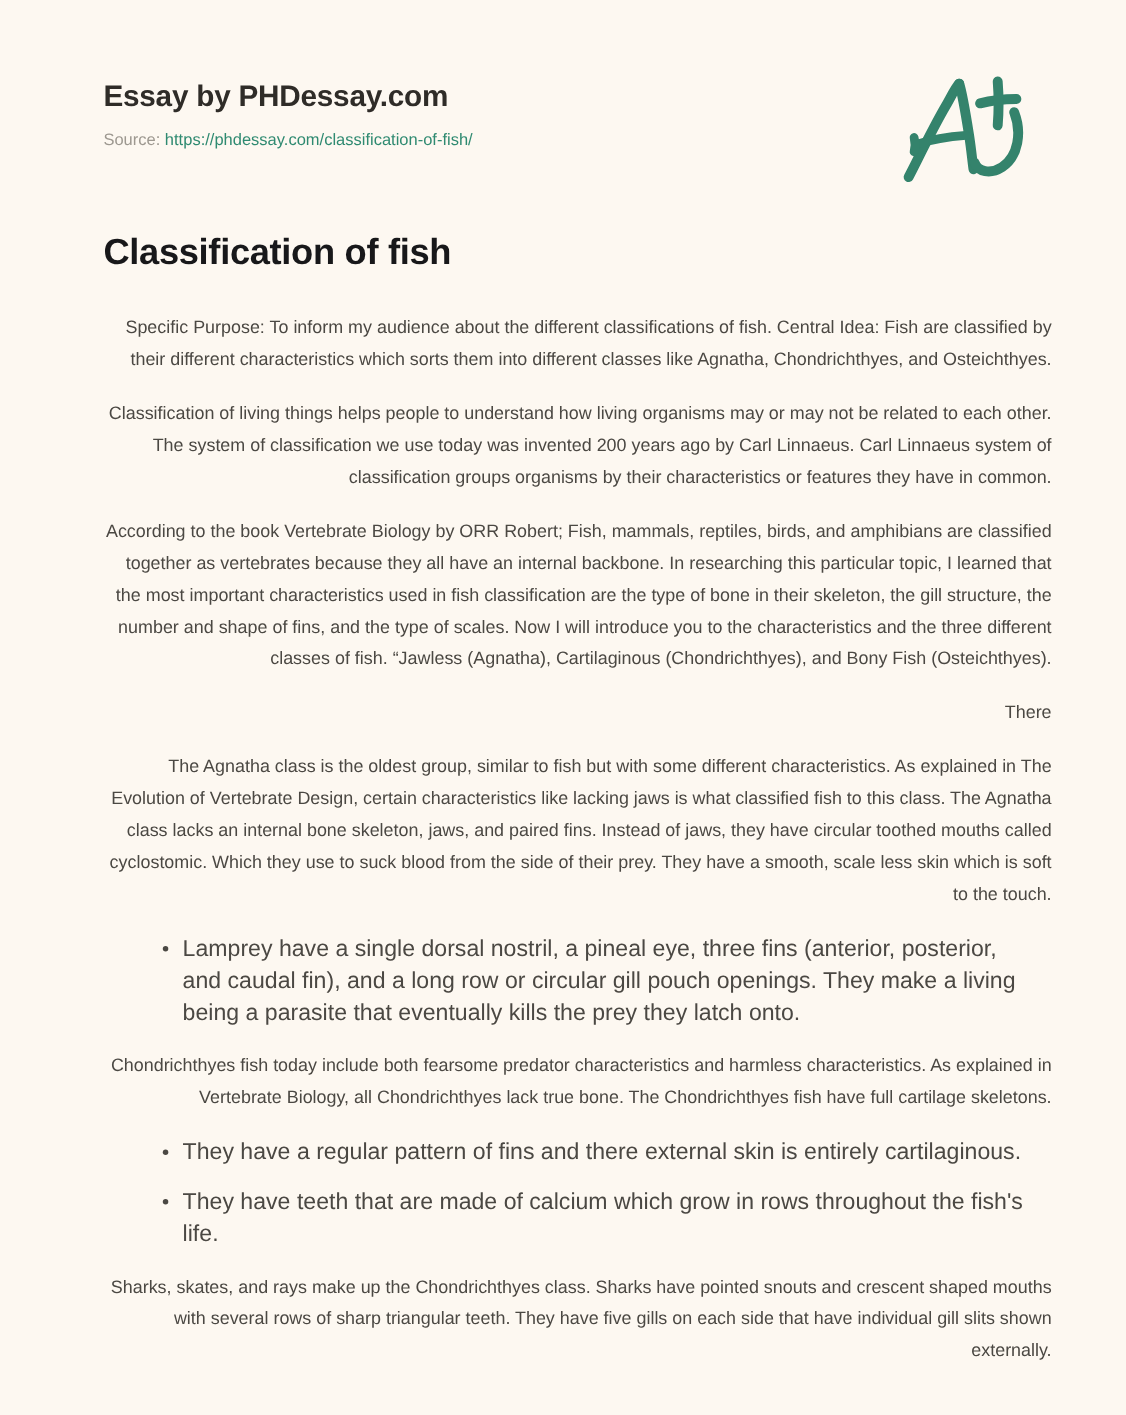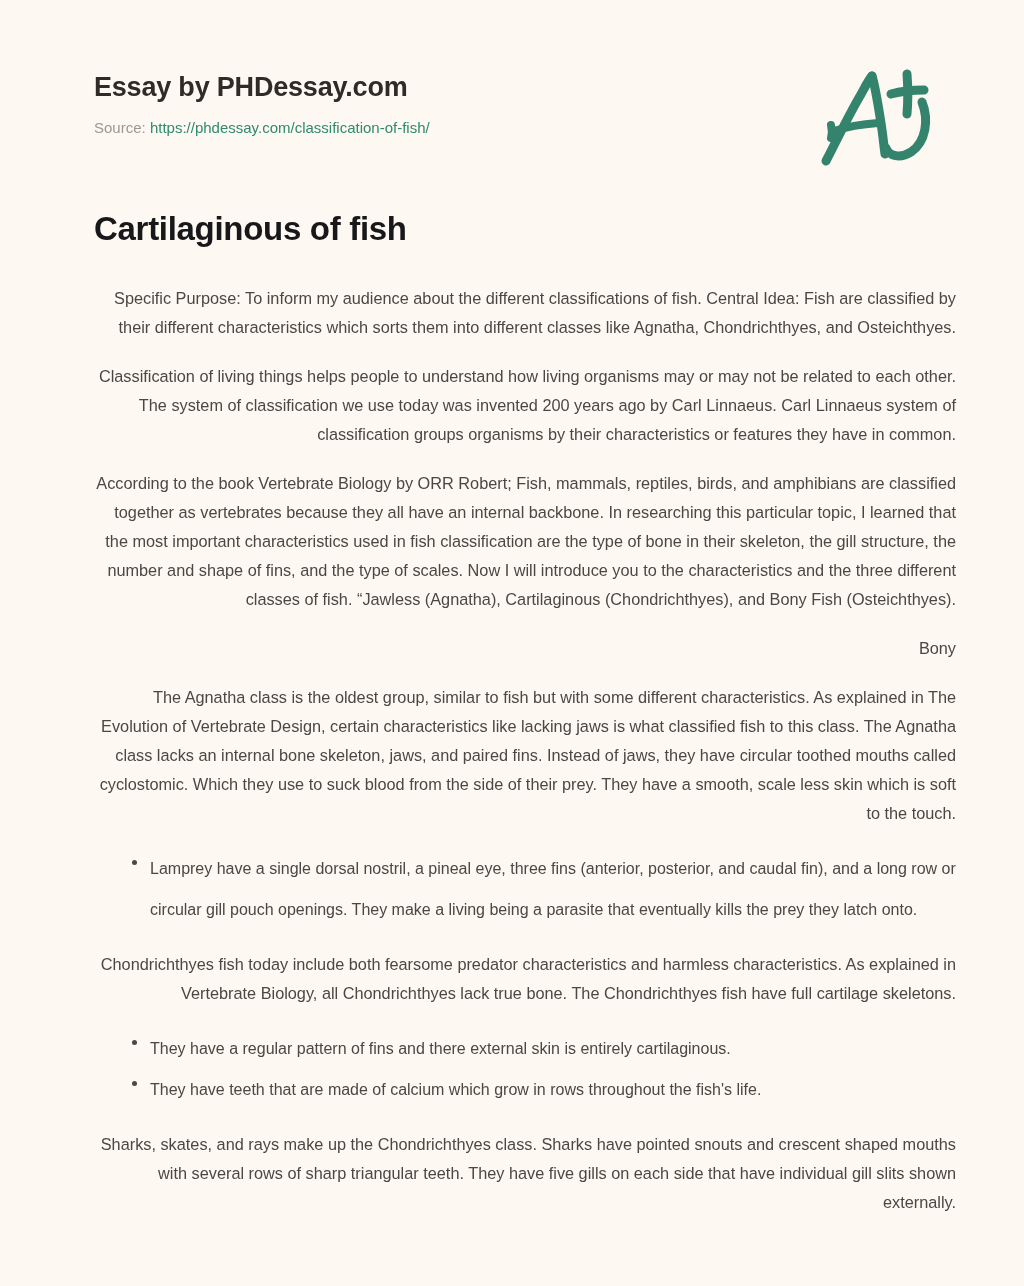--- a/index.html
+++ b/index.html
@@ -103,25 +103,25 @@
   }
 
   .body-text ul {
     margin: 0 0 20px 0;
     padding: 0 0 0 38px;
     list-style: none;
   }
 
   .body-text ul li {
     position: relative;
-    font-size: 16px;
-    line-height: 41px;
+    font-size: 21px;
+    line-height: 29px;
     color: #4b4843;
     padding-left: 18px;
-    margin: 0;
+    margin: 16px;
   }
 
   .body-text ul li::before {
     content: "";
     position: absolute;
     left: 0;
     top: 12px;
     width: 5px;
     height: 5px;
     border-radius: 50%;
@@ -161,28 +161,28 @@
           <path d="M95 6 C96 19 96 34 95 46" stroke-width="9"></path>
 
           <path d="M110 34 C117 52 114 74 99 84 C88 91 77 88 74 80" stroke-width="9"></path>
         </g>
       </svg>
     </div>
 
   </div>
 
   <div class="article">
-    <h1 class="article-title">Cartilaginous of fish</h1>
+    <h1 class="article-title">Classification of fish</h1>
 
     <div class="body-text">
 
       <p>Specific Purpose: To inform my audience about the different classifications of fish. Central Idea: Fish are classified by their different characteristics which sorts them into different classes like Agnatha, Chondrichthyes, and Osteichthyes.</p>
       <p>Classification of living things helps people to understand how living organisms may or may not be related to each other. The system of classification we use today was invented 200 years ago by Carl Linnaeus. Carl Linnaeus system of classification groups organisms by their characteristics or features they have in common.</p>
       <p>According to the book Vertebrate Biology by ORR Robert; Fish, mammals, reptiles, birds, and amphibians are classified together as vertebrates because they all have an internal backbone. In researching this particular topic, I learned that the most important characteristics used in fish classification are the type of bone in their skeleton, the gill structure, the number and shape of fins, and the type of scales. Now I will introduce you to the characteristics and the three different classes of fish. “Jawless (Agnatha), Cartilaginous (Chondrichthyes), and Bony Fish (Osteichthyes).</p>
-      <p>Bony</p>
+      <p>There</p>
       <p>The Agnatha class is the oldest group, similar to fish but with some different characteristics. As explained in The Evolution of Vertebrate Design, certain characteristics like lacking jaws is what classified fish to this class. The Agnatha class lacks an internal bone skeleton, jaws, and paired fins. Instead of jaws, they have circular toothed mouths called cyclostomic. Which they use to suck blood from the side of their prey. They have a smooth, scale less skin which is soft to the touch.</p>
 
       <ul>
         <li>Lamprey have a single dorsal nostril, a pineal eye, three fins (anterior, posterior, and caudal fin), and a long row or circular gill pouch openings. They make a living being a parasite that eventually kills the prey they latch onto.</li>
       </ul>
 
       <p>Chondrichthyes fish today include both fearsome predator characteristics and harmless characteristics. As explained in Vertebrate Biology, all Chondrichthyes lack true bone. The Chondrichthyes fish have full cartilage skeletons.</p>
 
       <ul>
         <li>They have a regular pattern of fins and there external skin is entirely cartilaginous.</li>

